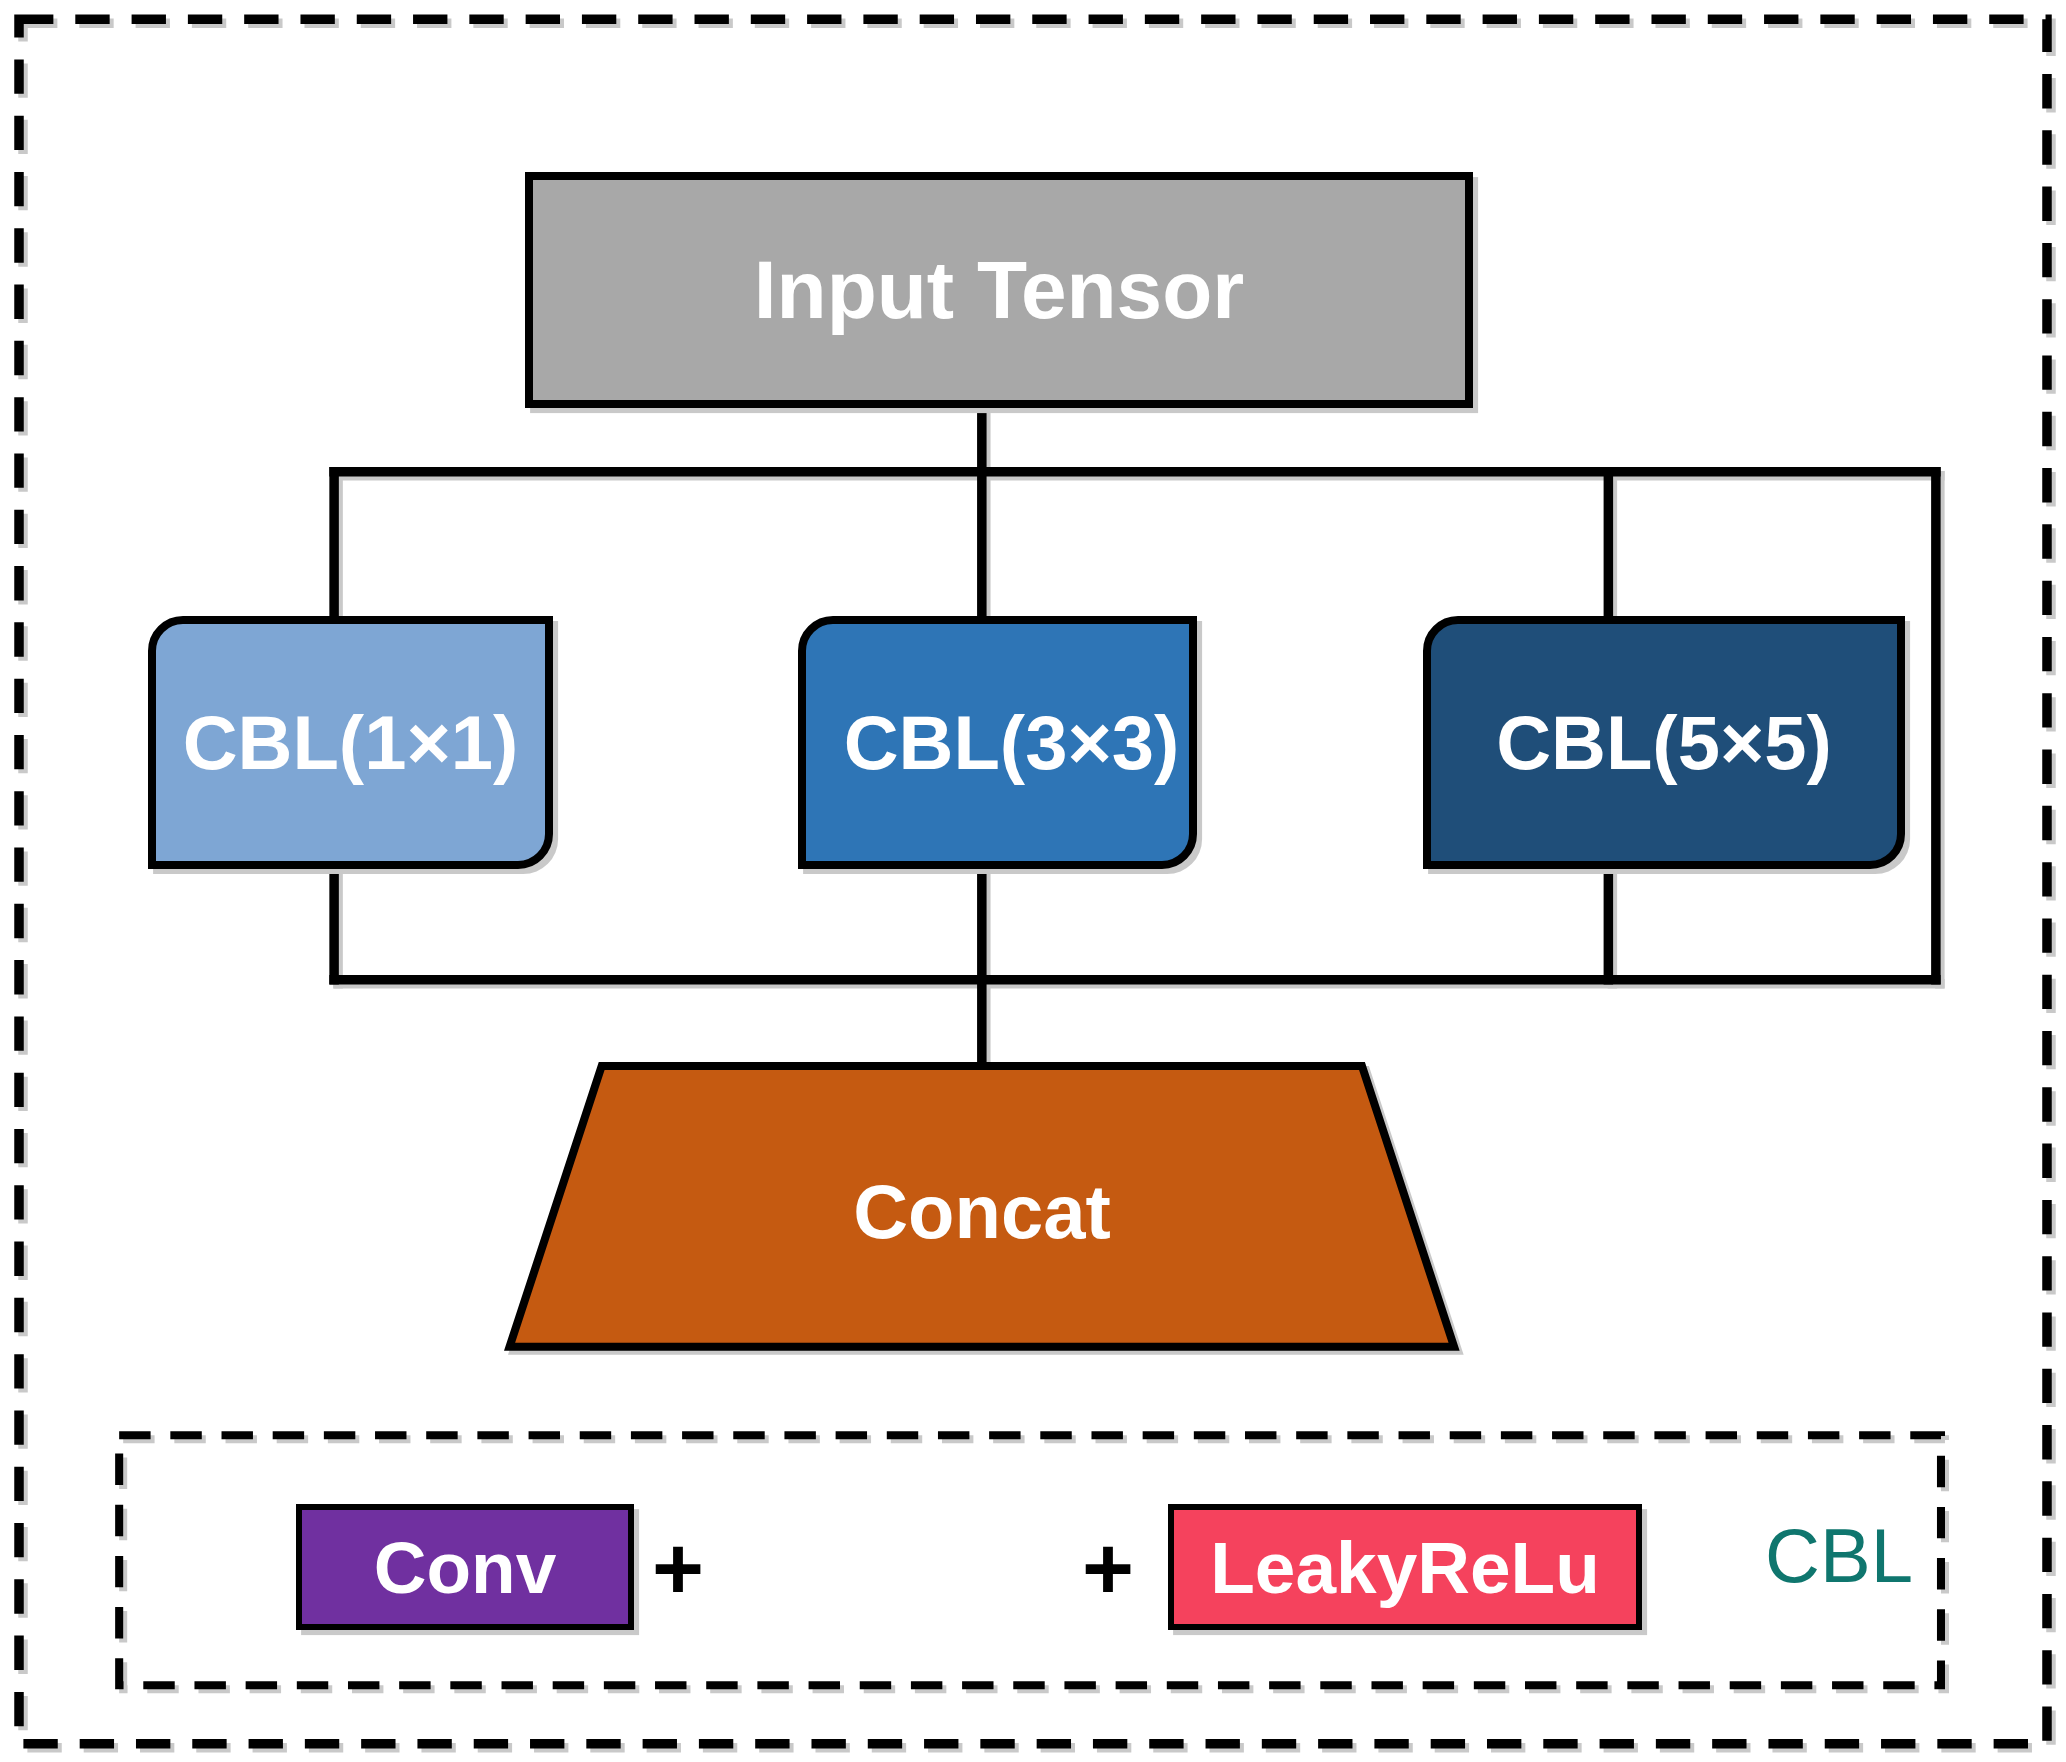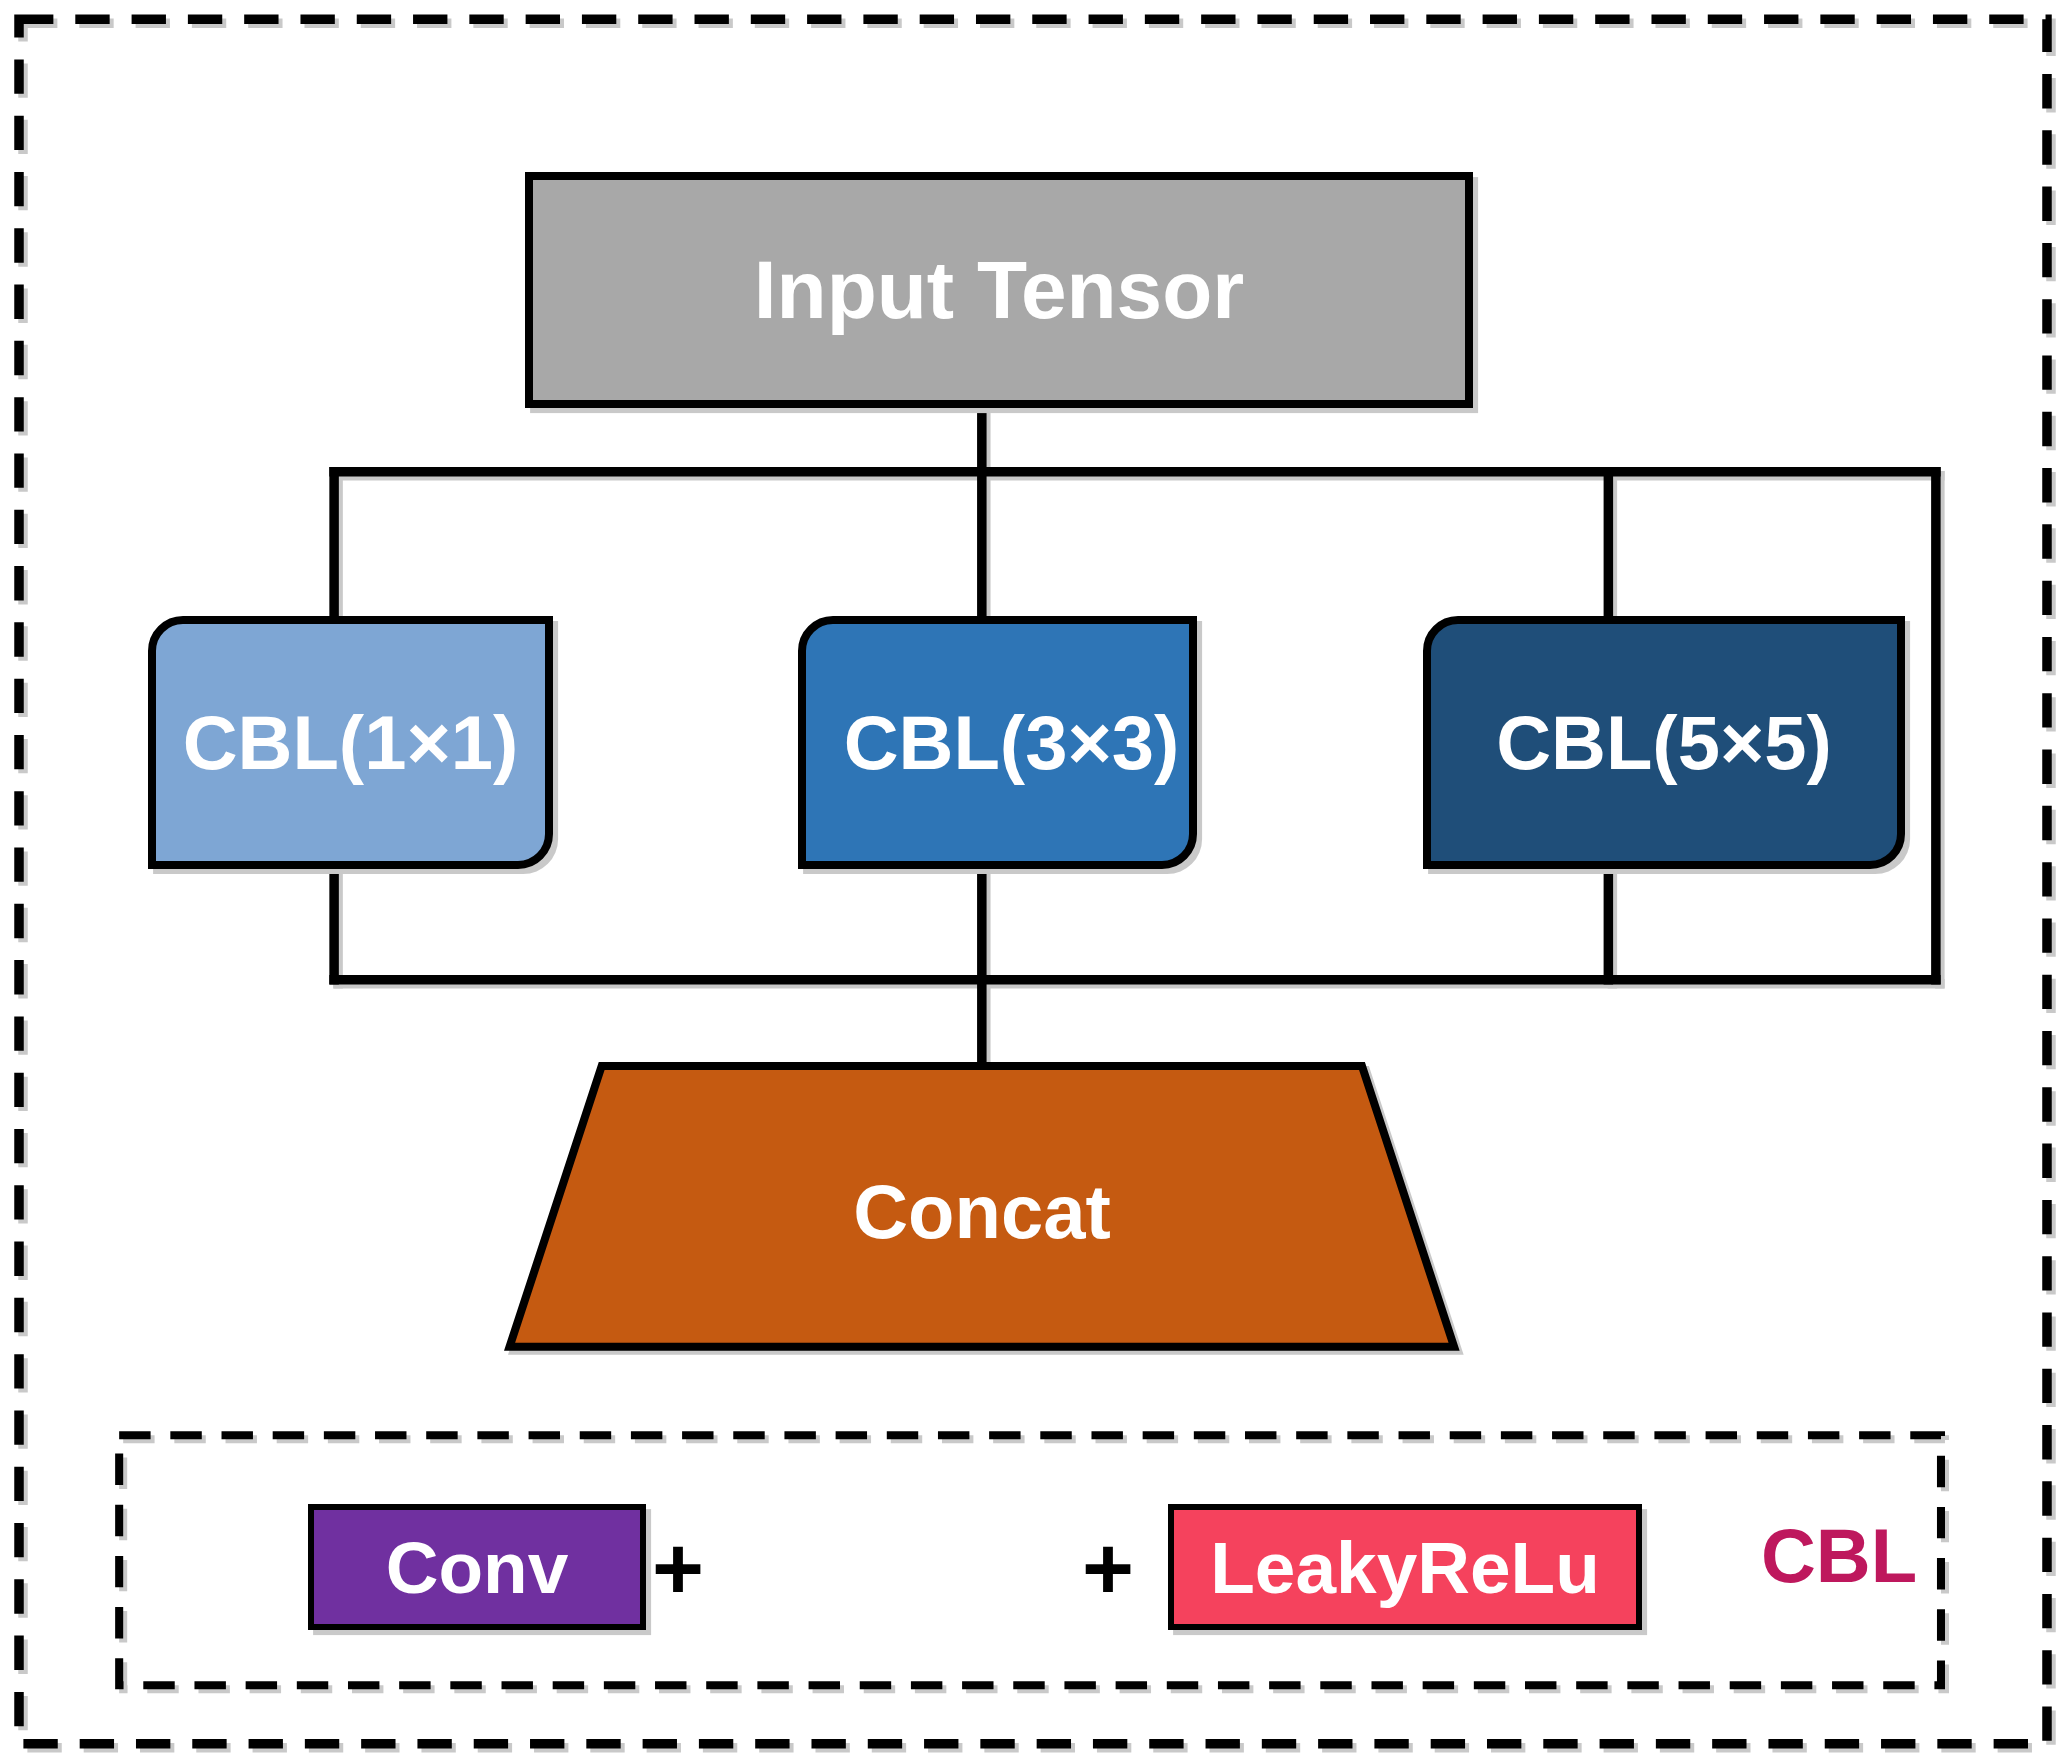--- a/index.html
+++ b/index.html
@@ -64,21 +64,21 @@
     color: #fff;
     font-weight: bold;
     font-size: 76px;
   }
   .legend-item {
     top: 1504px;
     height: 126px;
     border: 6.6px solid #000;
     font-size: 73px;
   }
-  .legend-conv  { left: 292px;  width: 338px; background: #7030A0; }
+  .legend-conv  { left: 280px;  width: 338px; background: #7030A0; }
   .legend-bn    { left: 724px;  width: 336px; background: #FFC000; }
   .legend-lrelu { left: 1152px; width: 474px; background: #F5425D; }
   .plus {
     position: absolute;
     width: 70px; height: 95px;
     top: 1521px;
     display: flex;
     align-items: center;
     justify-content: center;
     color: #000;
@@ -87,23 +87,23 @@
   }
   .plus-1 { left: 643px; }
   .plus-2 { left: 1073px; }
   .legend-title {
     position: absolute;
     left: 1733px; top: 1508px;
     width: 212px; height: 95px;
     display: flex;
     align-items: center;
     justify-content: center;
-    color: #be185d;
+    color: #0f766e;
     font-size: 76px;
-    font-weight: bold;
+    font-weight: normal;
   }
 </style>
 </head>
 <body>
 
 <div class="stage">
 
   <svg class="wires" width="2066" height="1763" viewBox="0 0 2826 2411">
 
     <rect x="26" y="26" width="2774" height="2359" fill="none" stroke="#000" stroke-width="13" stroke-dasharray="47 30"></rect>

